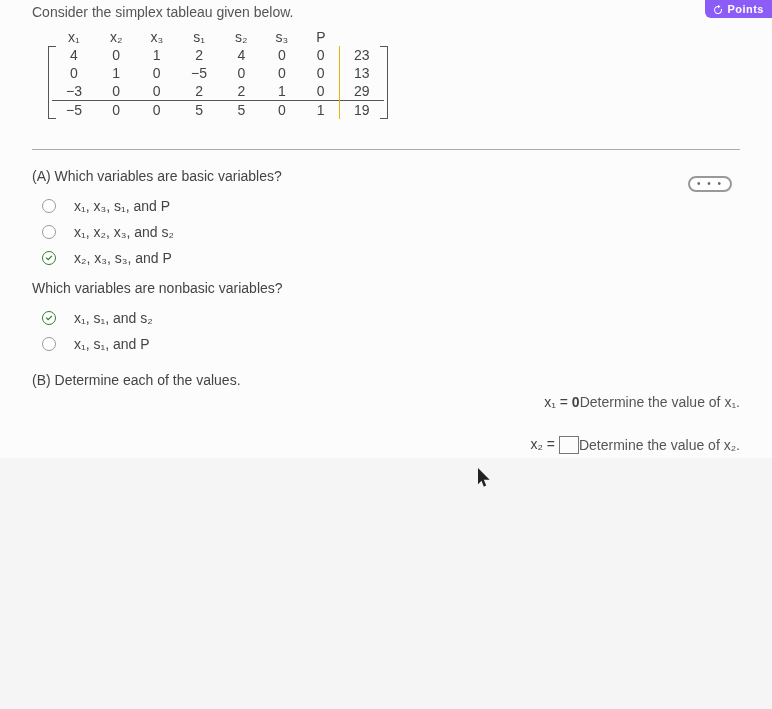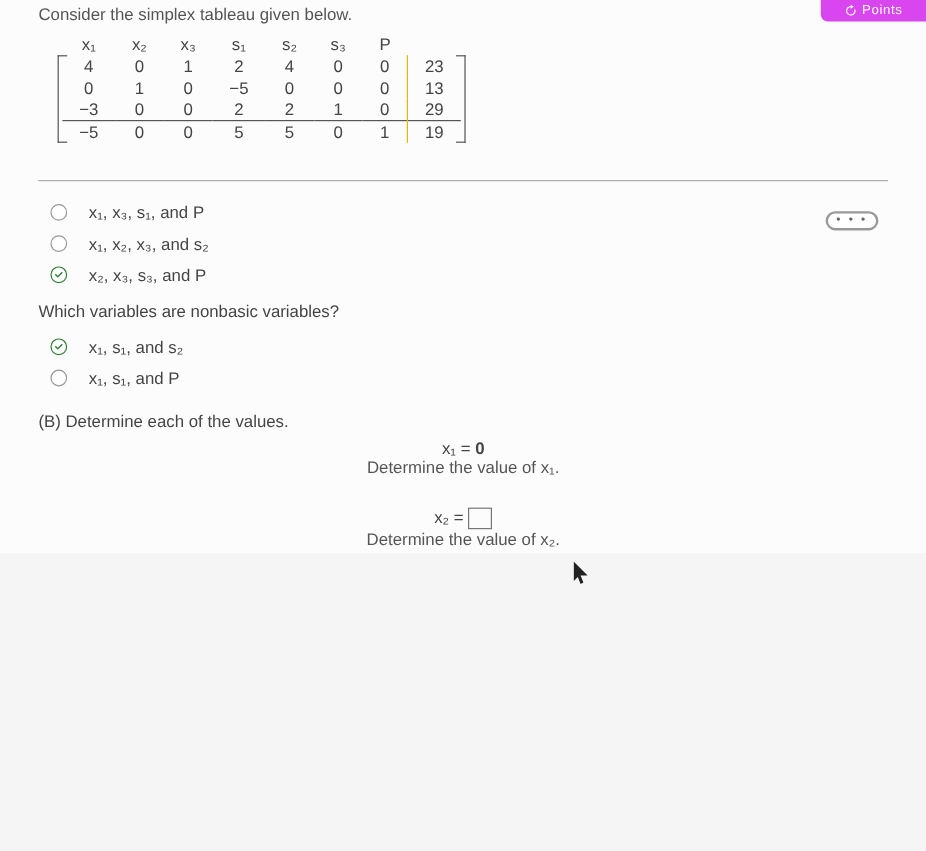--- a/index.html
+++ b/index.html
@@ -103,21 +103,20 @@
       color: #444;
       margin-top: 20px;
     }
     .val-row {
       display: flex;
       justify-content: flex-end;
       align-items: center;
       font-size: 14px;
       color: #444;
       margin-top: 6px;
-      flex-direction: column;
     }
     .val-row .rhs { color: #555; }
     .answer-box {
       display: inline-block;
       min-width: 20px;
       height: 18px;
       border: 1px solid #777;
       vertical-align: middle;
       padding: 0 3px;
       line-height: 18px;
@@ -126,26 +125,27 @@
     .filled {
       border: none;
       font-weight: bold;
     }
 
     
     .points-pill {
       position: absolute;
       top: 0;
       right: 0;
-      background: #d946ef;
+      background: #8b5cf6;
       color: #fff;
       font-size: 11px;
-      padding: 3px 20px;
+      padding: 3px 8px;
       border-radius: 0 0 0 6px;
       letter-spacing: .5px;
+      font-weight: bold;
     }
     .points-pill svg { vertical-align: -2px; margin-right: 4px; }
     .dots-pill {
       position: absolute;
       right: 40px;
       top: 176px;
       width: 44px;
       height: 16px;
       border: 2px solid #999;
       border-radius: 10px;
@@ -231,20 +231,21 @@
         <td>0</td>
         <td>1</td>
         <td class="col-sep">19</td>
       </tr>
     </tbody>
       </table>
   </div>
 
   <hr class="divider">
 
+  <div class="section-label">(A) Which variables are basic variables?</div>
   <div class="options" id="opts1">
       <div class="option">
         <span class="radio"></span>
         <span>x₁, x₃, s₁, and P</span>
       </div>
       <div class="option">
         <span class="radio"></span>
         <span>x₁, x₂, x₃, and s₂</span>
       </div>
       <div class="option">

